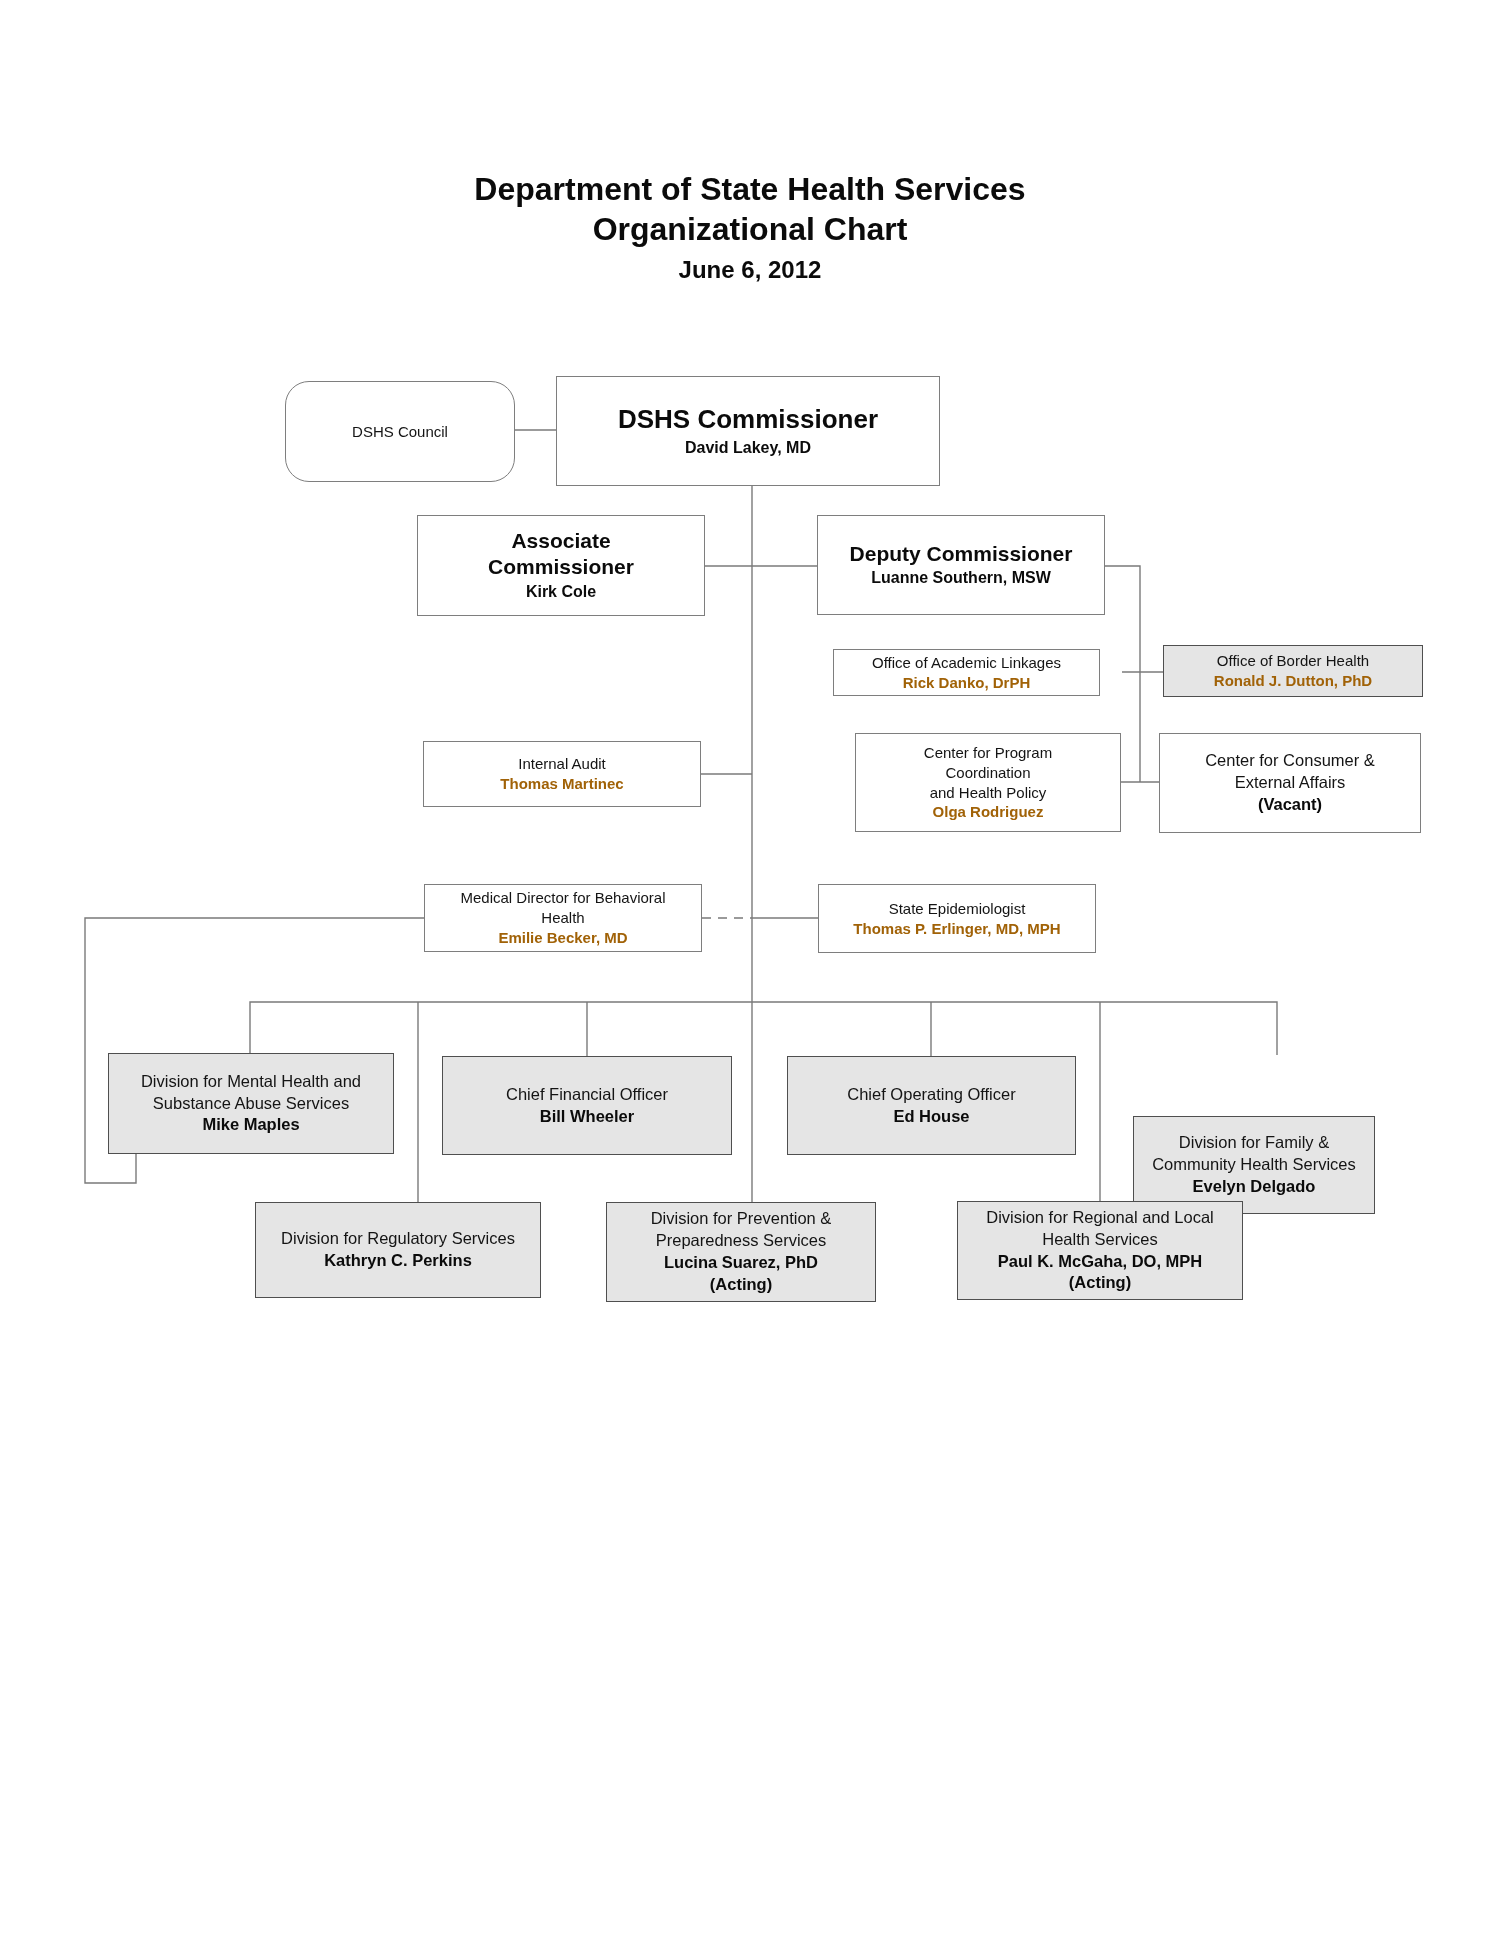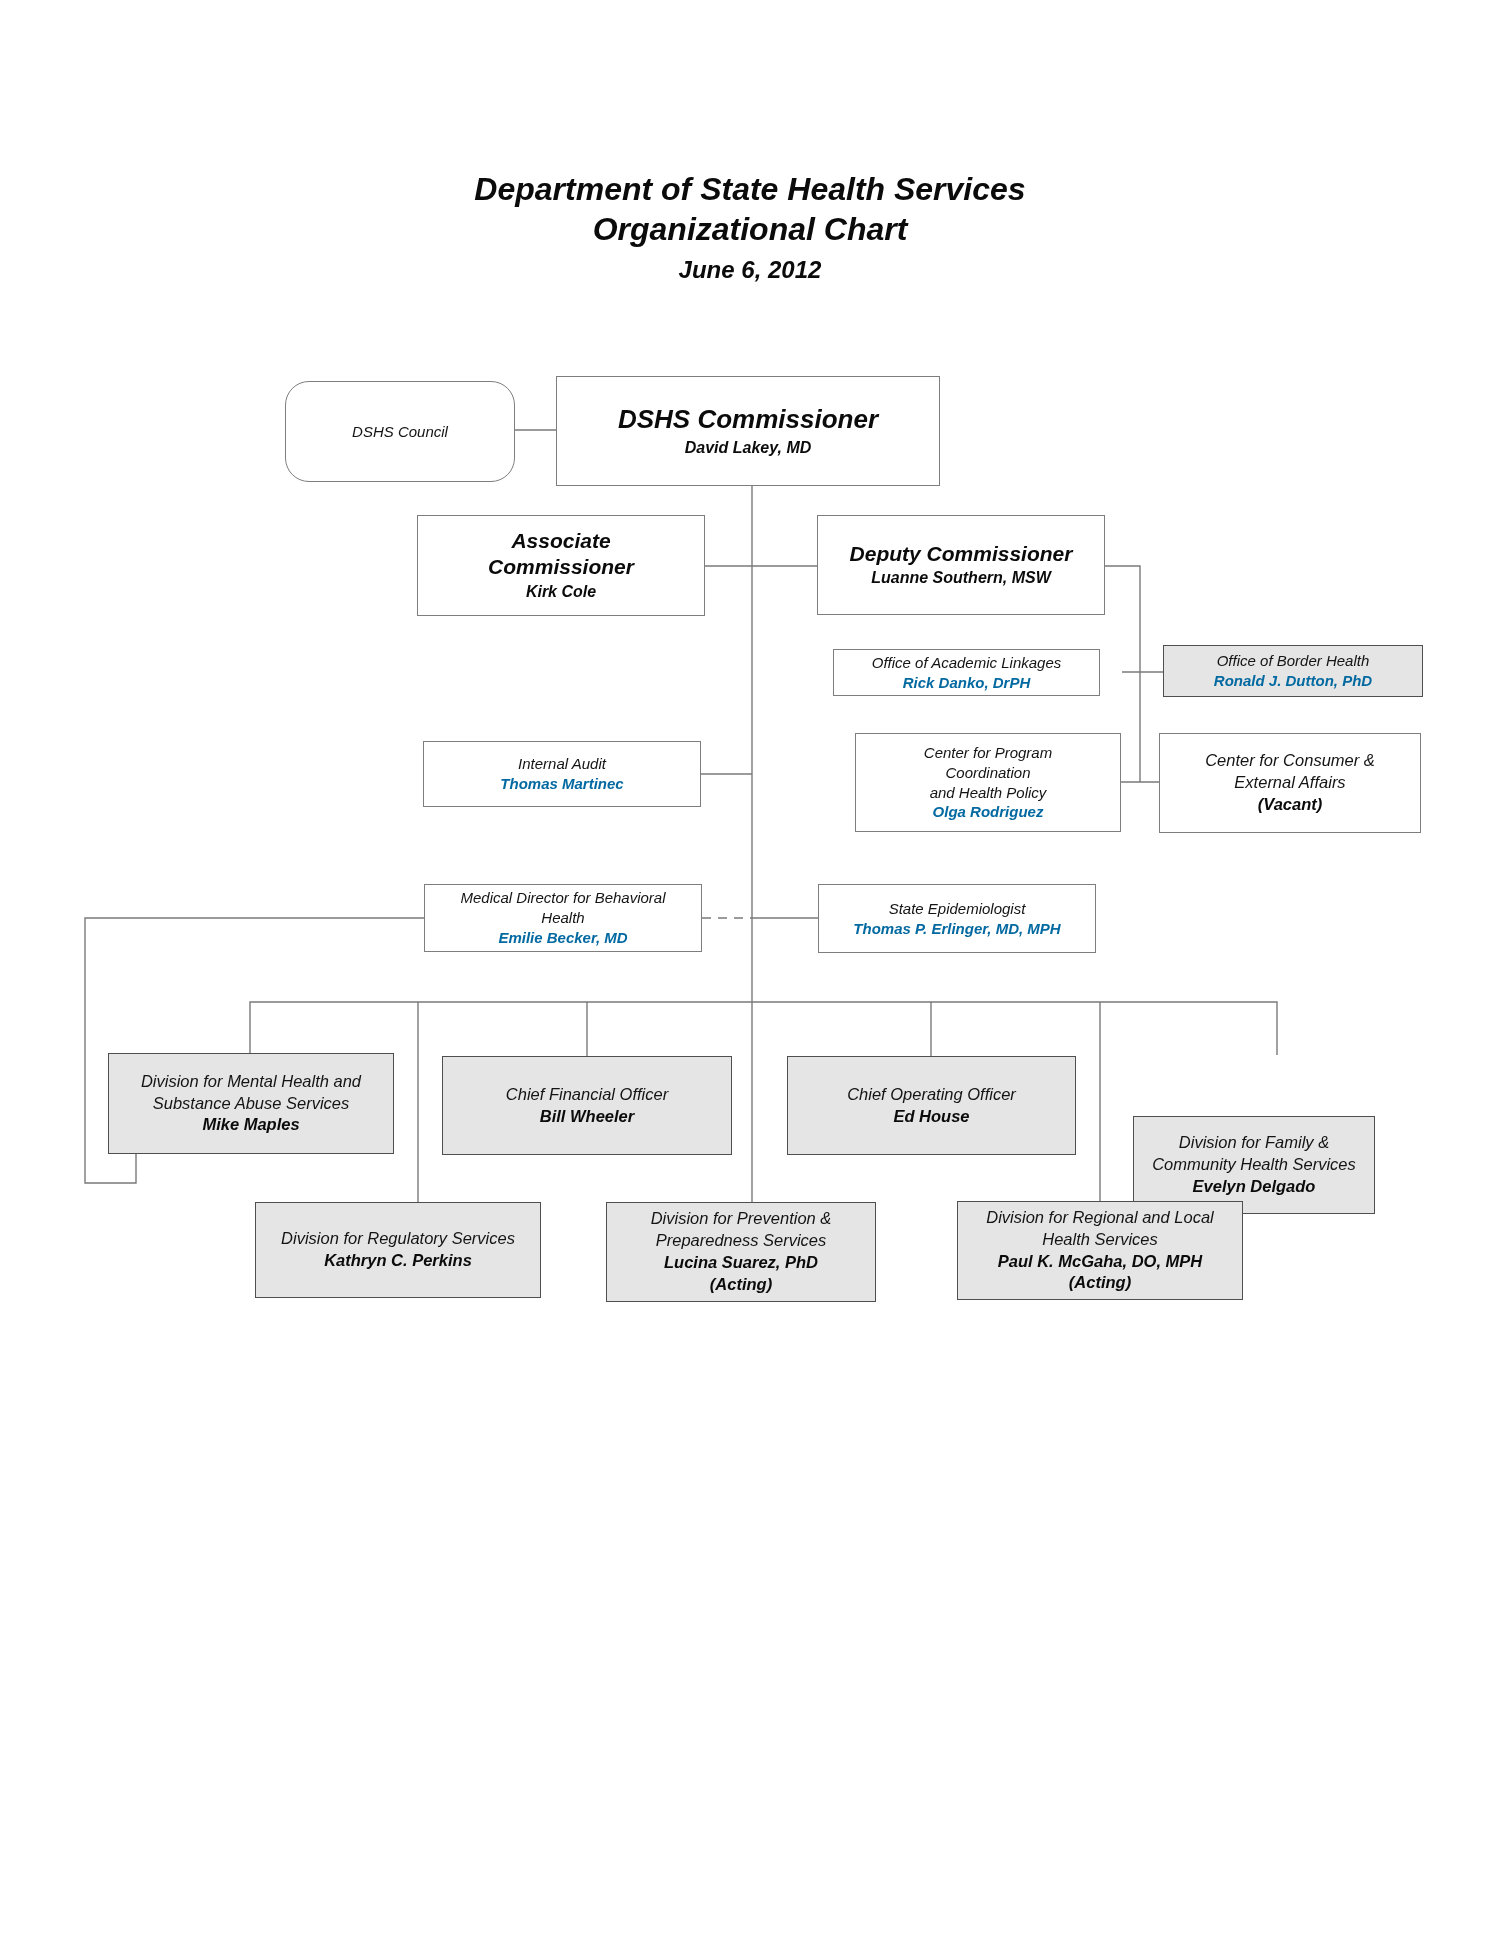--- a/index.html
+++ b/index.html
@@ -1,29 +1,29 @@
 <!DOCTYPE html>
 <html><head>
 <meta charset="utf-8">
 <style>
   html,body{margin:0;padding:0;background:#ffffff;}
   body{width:1500px;height:1941px;position:relative;overflow:hidden;
        font-family:"Liberation Sans","DejaVu Sans",sans-serif;color:#111;}
-  .stage{position:absolute;inset:0;font-style:italic;}
+  .stage{position:absolute;inset:0;}
   svg.wires{position:absolute;left:0;top:0;pointer-events:none;}
   .title-block{position:absolute;left:0;top:170px;width:100%;text-align:center;}
   .title-main{font-size:32px;font-weight:bold;line-height:1.24;color:#0b0b0b;}
   .title-date{font-size:24px;font-weight:bold;margin-top:7px;color:#0b0b0b;}
   .box{position:absolute;box-sizing:border-box;background:#ffffff;
        border:1.4px solid #7e7e7e;display:flex;flex-direction:column;
        justify-content:center;align-items:center;text-align:center;padding:2px 6px;}
   .box.gray{background:#e5e5e5;border-color:#4f4f4f;}
   .box.rounded{border-radius:24px;align-items:center;}
   .t   {font-size:15px;line-height:1.32;color:#141414;}
-  .n   {font-size:15px;font-weight:bold;line-height:1.32;color:#0369a1;}
+  .n   {font-size:15px;font-weight:bold;line-height:1.32;color:#a16207;}
   .t-div{font-size:16.5px;line-height:1.33;color:#141414;}
   .n-div{font-size:16.5px;font-weight:bold;line-height:1.33;color:#0b0b0b;}
   .t-xl{font-size:26px;font-weight:bold;line-height:1.3;color:#0b0b0b;}
   .n-xl{font-size:16px;font-weight:bold;line-height:1.45;color:#0b0b0b;}
   .t-lg{font-size:21px;font-weight:bold;line-height:1.25;color:#0b0b0b;}
   .n-lg{font-size:16px;font-weight:bold;line-height:1.4;color:#0b0b0b;}
 </style>
 </head>
 <body>
 

